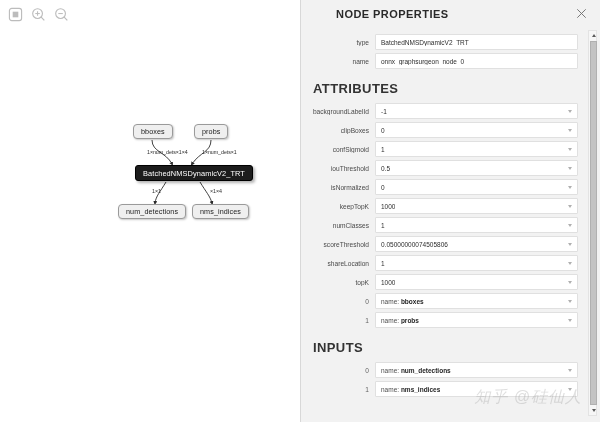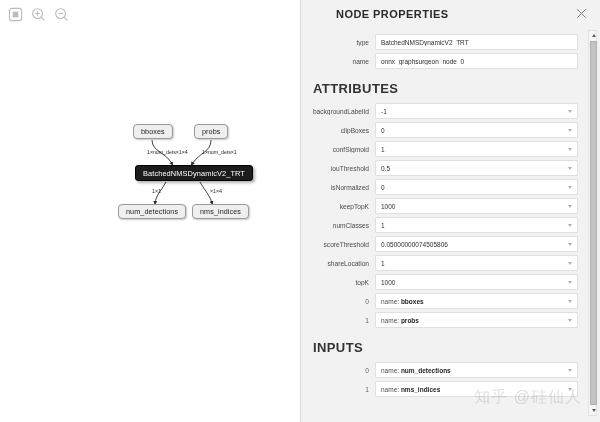--- a/index.html
+++ b/index.html
@@ -207,20 +207,21 @@
   }
 
   #watermark {
     position: absolute;
     right: 18px; bottom: 14px;
     font-size: 16px;
     color: rgba(150,150,150,.30);
     letter-spacing: 1px;
     white-space: nowrap;
     pointer-events: none;
+    font-style: italic;
   }
 </style>
 </head>
 <body>
 
 <div id="app">
 
   <div id="canvas">
 
     <div id="toolbar">

